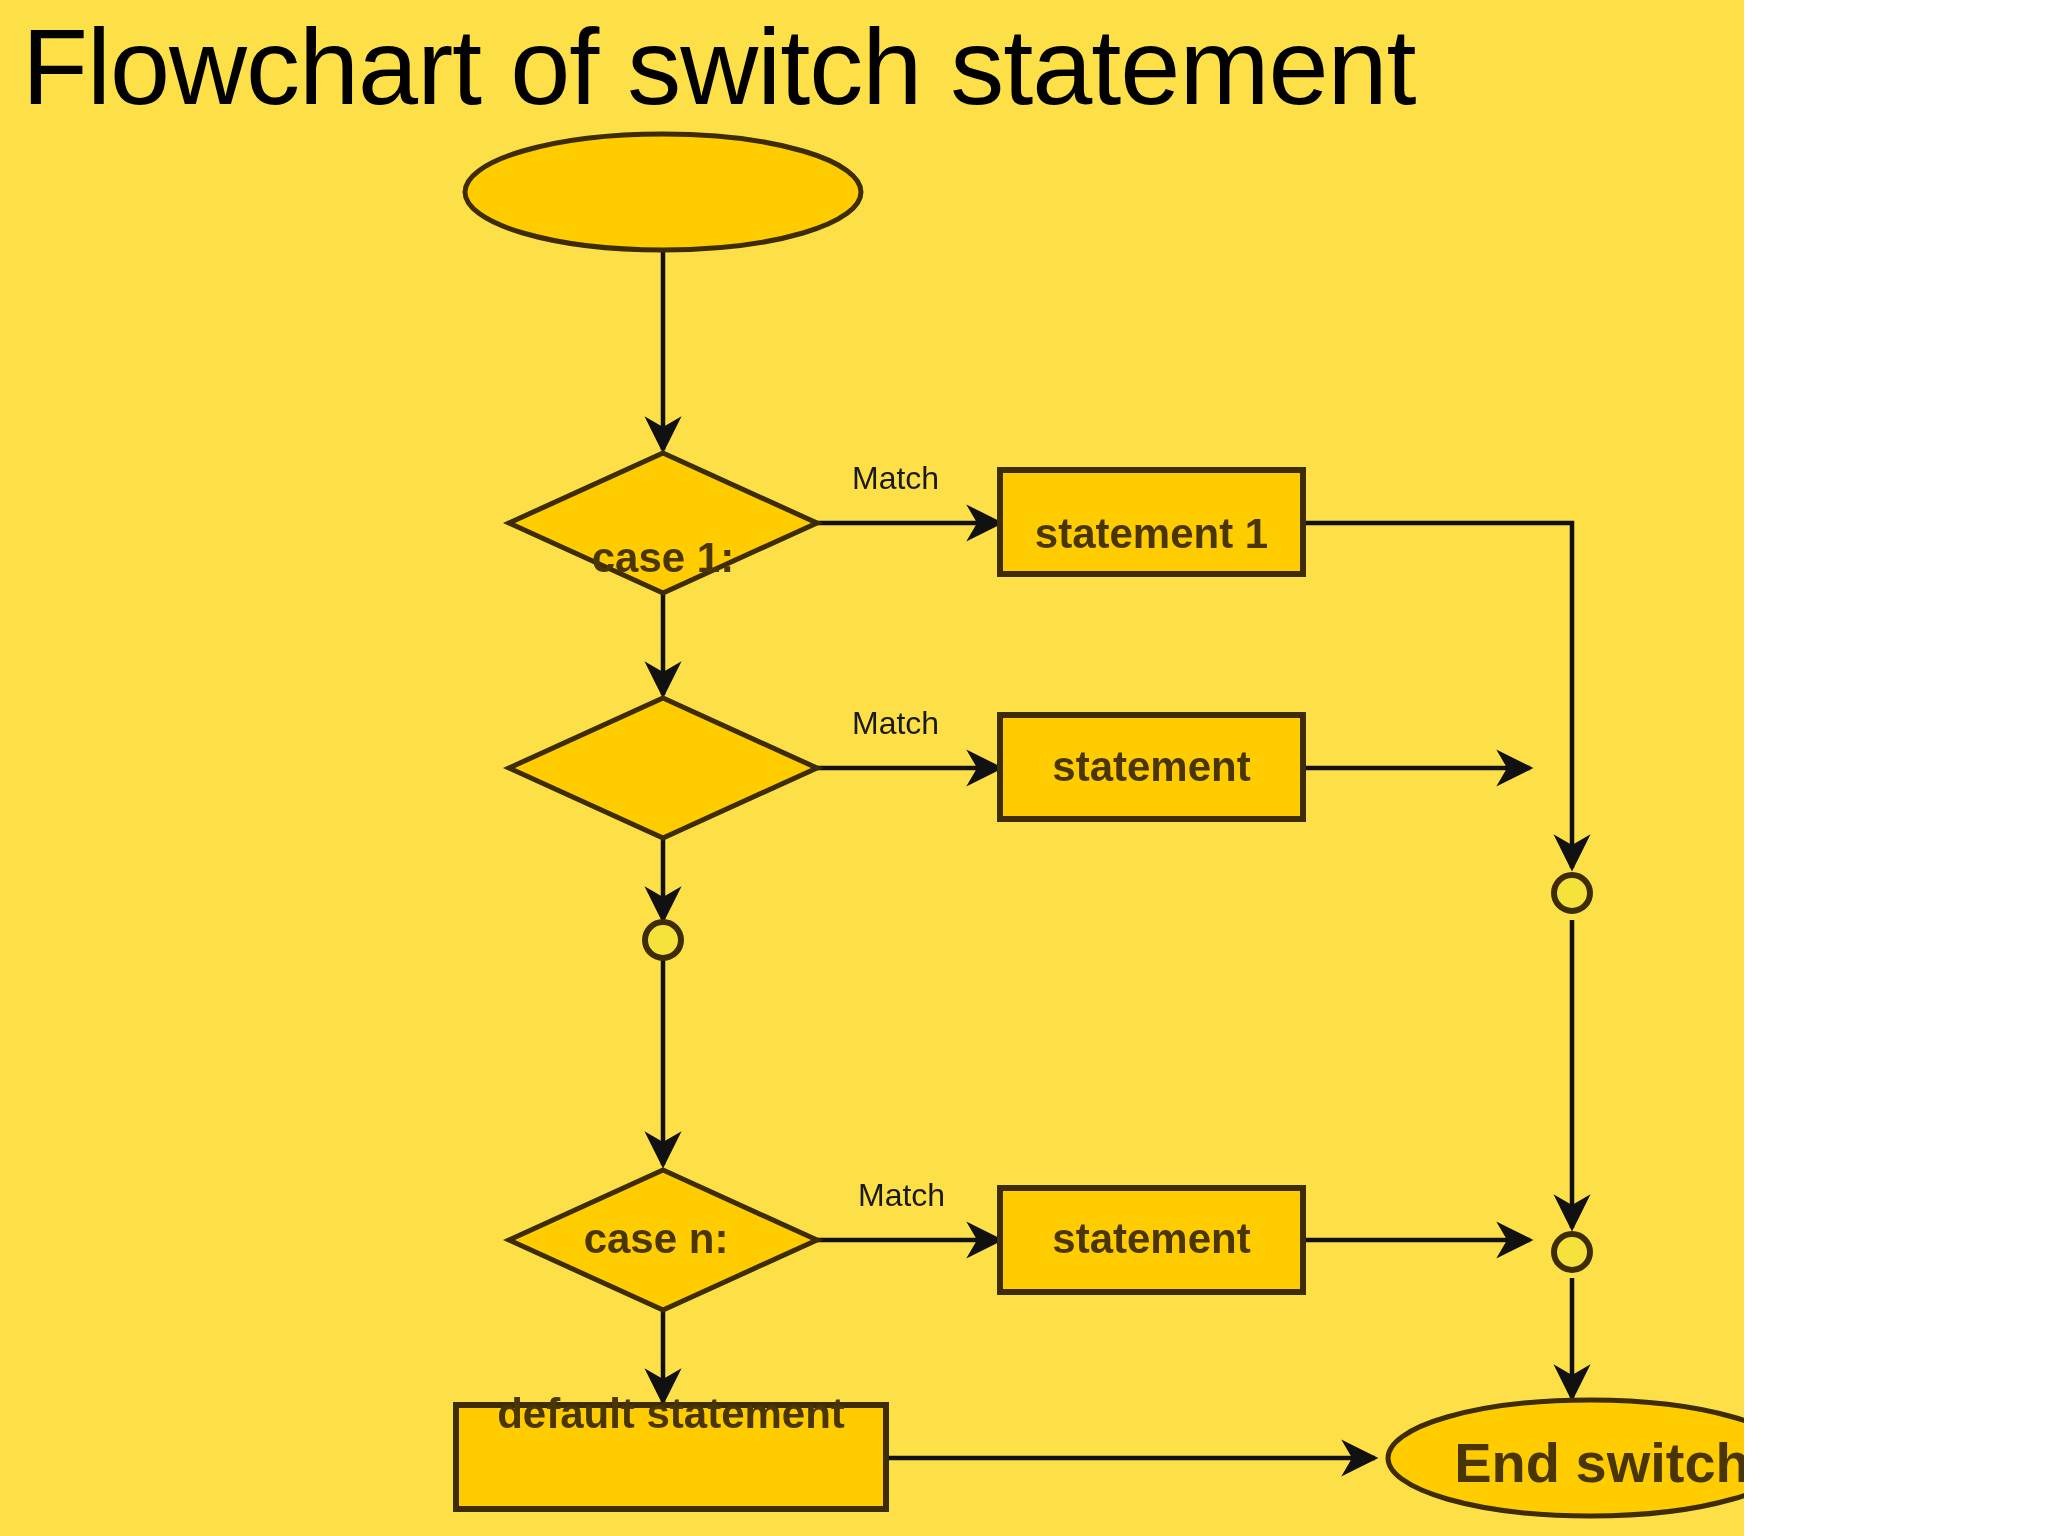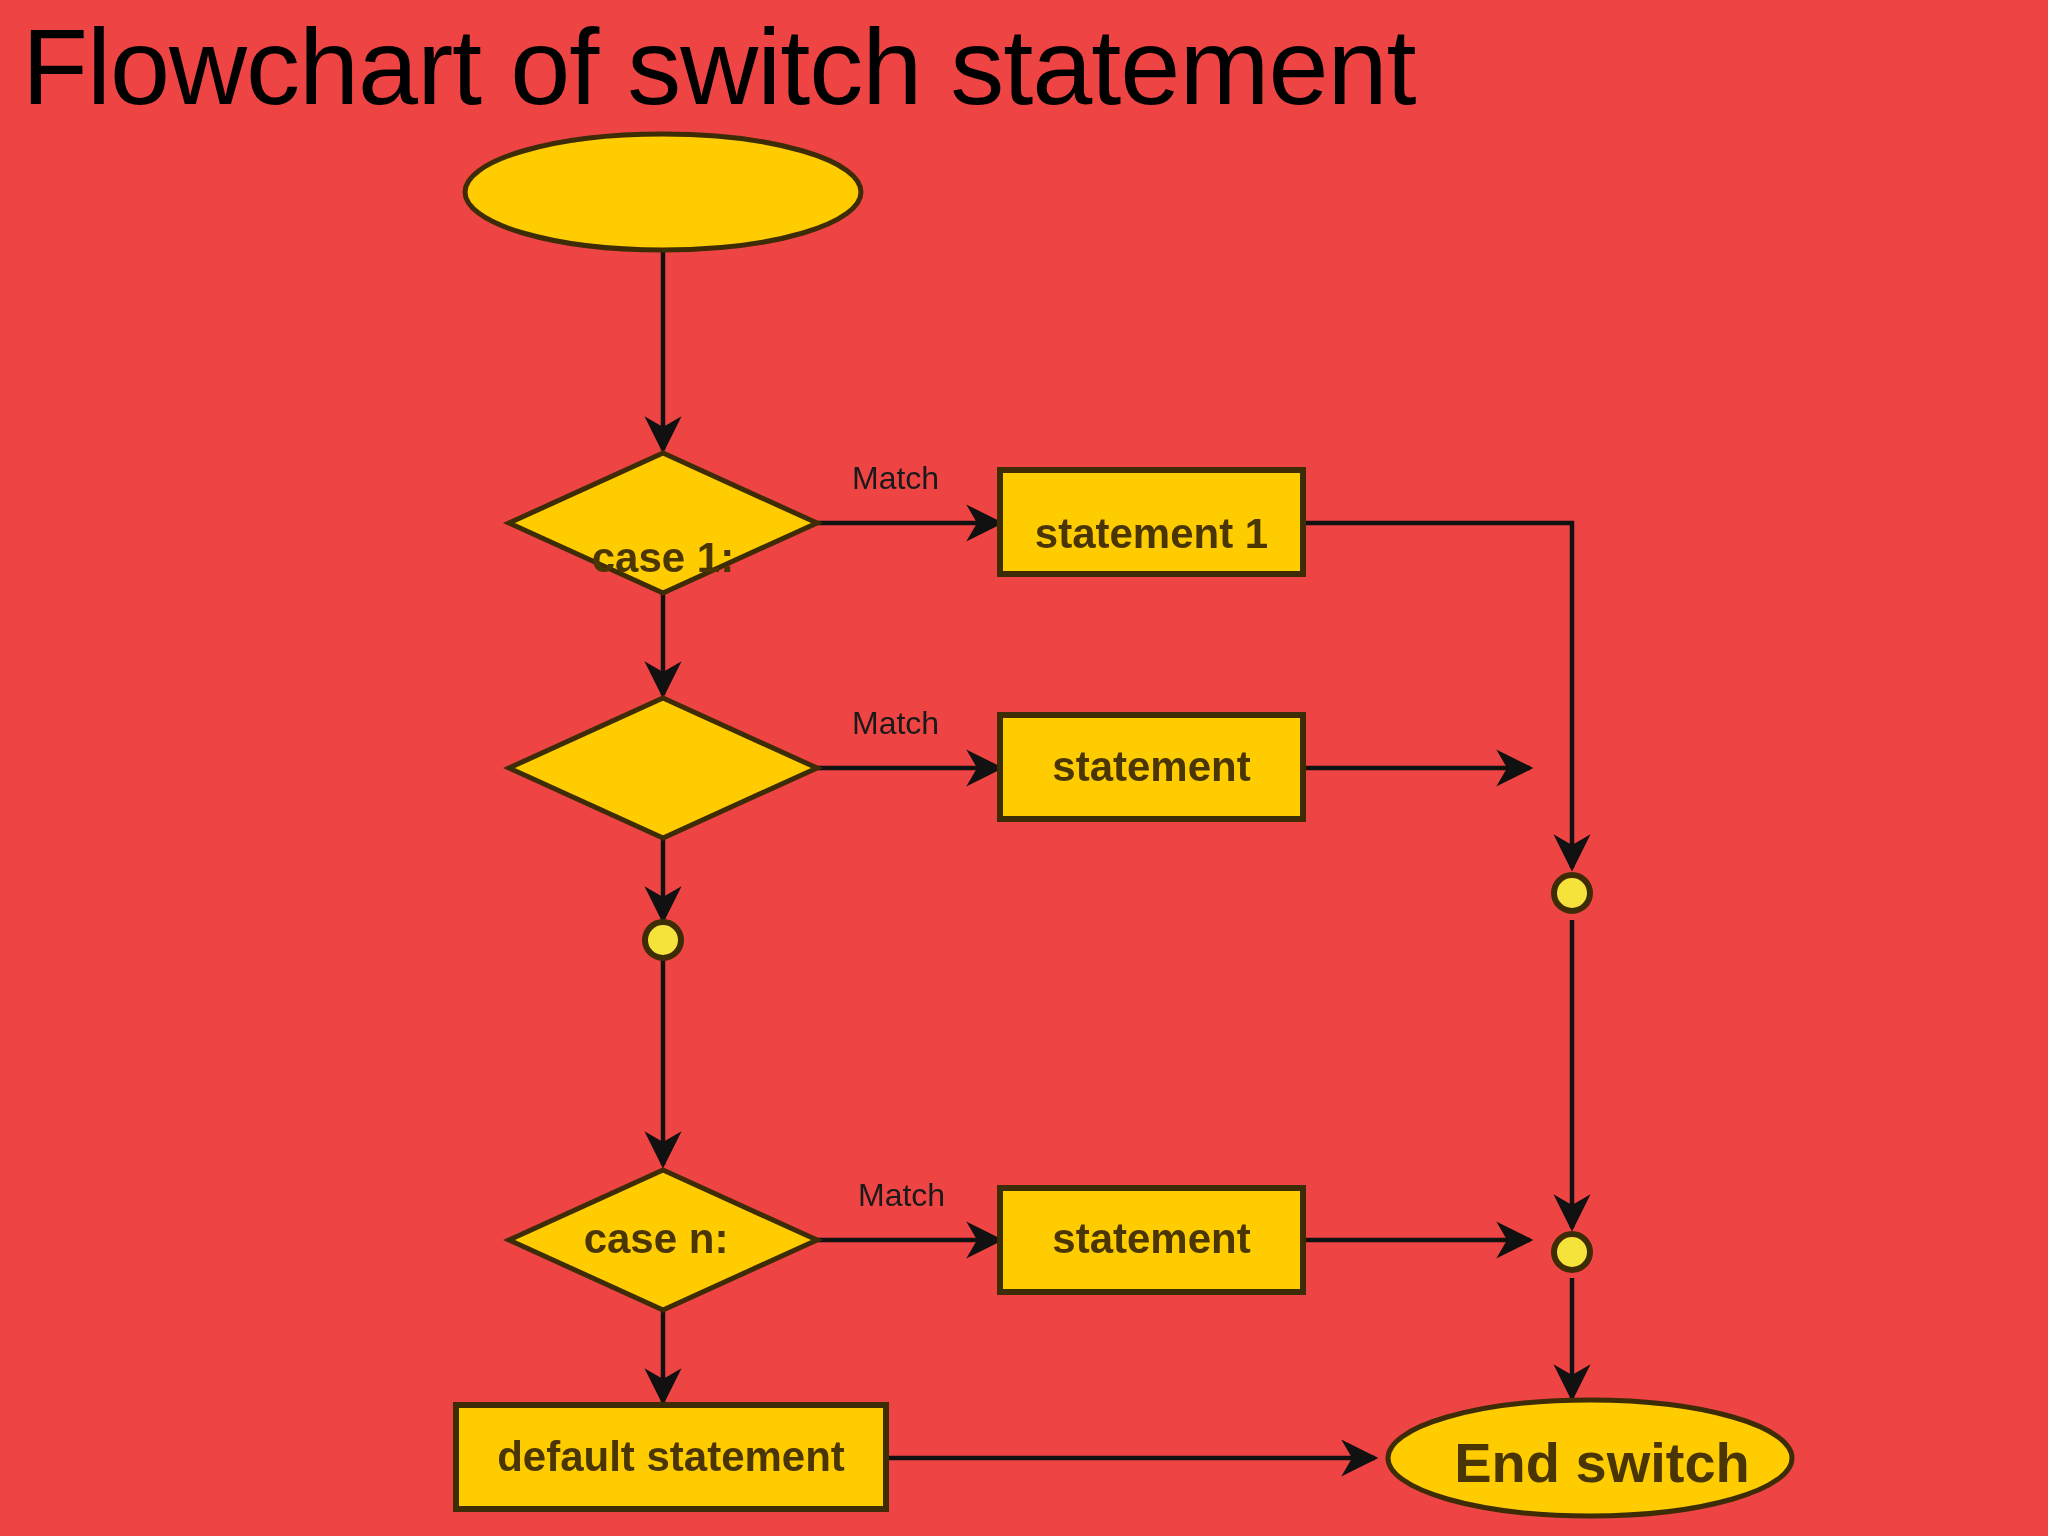--- a/index.html
+++ b/index.html
@@ -2,25 +2,26 @@
 <html><head>
 <meta charset="utf-8">
 <style>
   html, body {
     margin: 0;
     padding: 0;
     background: #ffffff;
   }
   #page {
     position: relative;
-    width: 2048px;
+    width: 1728px;
     height: 1536px;
-    background: #ef4444;
+    background: #fde047;
     overflow: hidden;
     font-family: "Liberation Sans", sans-serif;
+    padding-left: 16px;
   }
   #title {
     position: absolute;
     left: 22px;
     top: 8px;
     width: 1900px;
     font-family: "Liberation Sans", sans-serif;
     font-size: 108px;
     font-weight: 400;
     line-height: 1.1;
@@ -130,21 +131,21 @@
 
     <div class="node-label" style="left:1000px;top:380px;width:303px;font-size:42px;">statement 1</div>
 
 
     <div class="node-label" style="left:1000px;top:613px;width:303px;font-size:42px;">statement</div>
 
     <div class="node-label" style="left:506px;top:1085px;width:300px;font-size:42px;">case n:</div>
 
     <div class="node-label" style="left:1000px;top:1085px;width:303px;font-size:42px;">statement</div>
 
-    <div class="node-label" style="left:456px;top:1303px;width:430px;font-size:42px;">default statement</div>
+    <div class="node-label" style="left:456px;top:1260px;width:430px;font-size:42px;">default statement</div>
 
     <div class="node-label" style="left:1402px;top:1300px;width:400px;font-size:56px;">End switch</div>
 
     <div class="edge-label" style="left:852px;top:330px;">Match</div>
 
     <div class="edge-label" style="left:852px;top:575px;">Match</div>
 
     <div class="edge-label" style="left:858px;top:1047px;">Match</div>
 
   </div>

